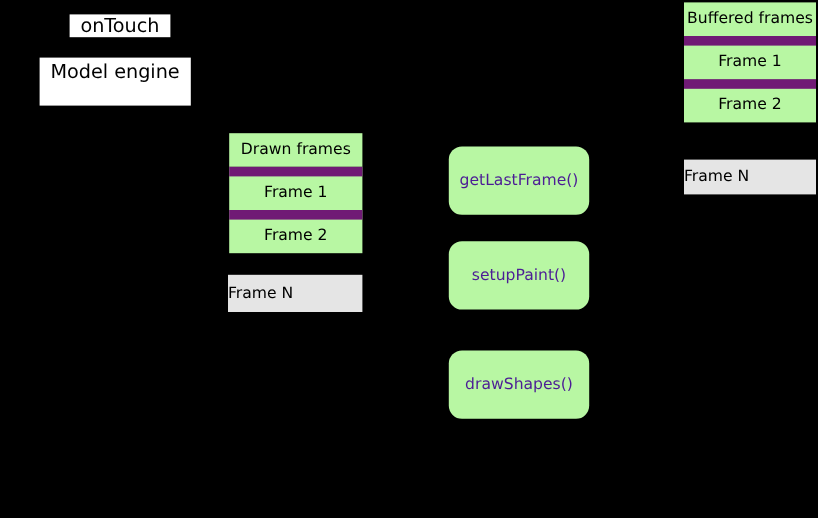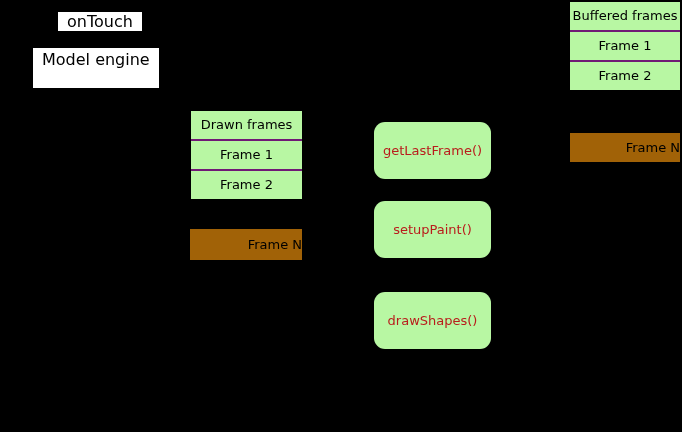--- a/index.html
+++ b/index.html
@@ -32,45 +32,45 @@
   .ftable .row {
     background: #b8f7a3;
     color: #000000;
     font-size: 13px;
     height: 28px;
     line-height: 28px;
     text-align: center;
     white-space: nowrap;
     overflow: hidden;
   }
-  .ftable .row + .row { border-top: 2px solid #701a75; }
+  .ftable .row + .row { border-top: 8px solid #701a75; }
   .t-drawn    { left: 191px; top: 111px; width: 111px; }
   .t-buffered { left: 570px; top: 2px;   width: 110px; }
 
   
   .node {
     position: absolute;
-    background: #a16207;
+    background: #e5e5e5;
     color: #000000;
     font-size: 13px;
-    text-align: right;
+    text-align: left;
     white-space: nowrap;
   }
   .n-drawn    { left: 190px; top: 229px; width: 112px; height: 31px; line-height: 31px; }
   .n-buffered { left: 570px; top: 133px; width: 110px; height: 29px; line-height: 29px; }
 
   
   .method {
     position: absolute;
     left: 374px;
     width: 117px;
     height: 57px;
     line-height: 57px;
     background: #b8f7a3;
-    color: #b91c1c;
+    color: #4c1d95;
     font-size: 13px;
     text-align: center;
     border-radius: 11px;
     white-space: nowrap;
   }
   .m1 { top: 122px; }
   .m2 { top: 201px; }
   .m3 { top: 292px; }
 </style>
 </head>

